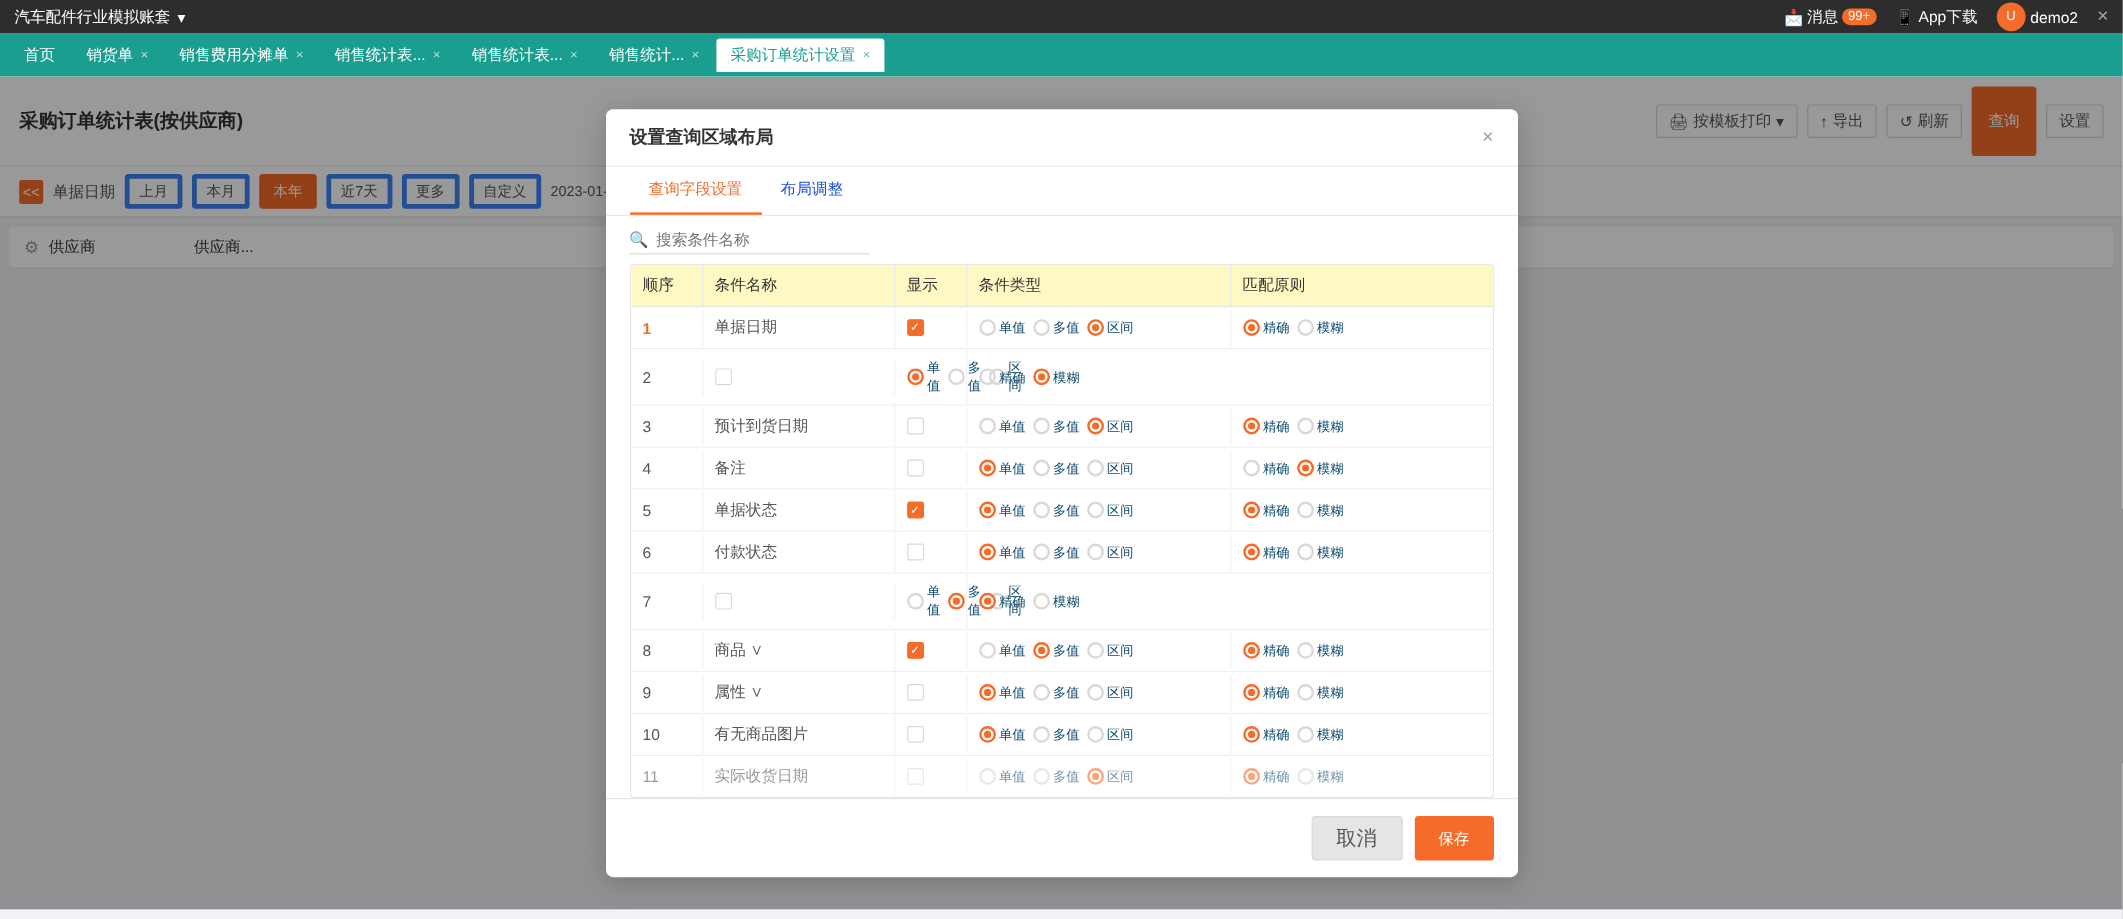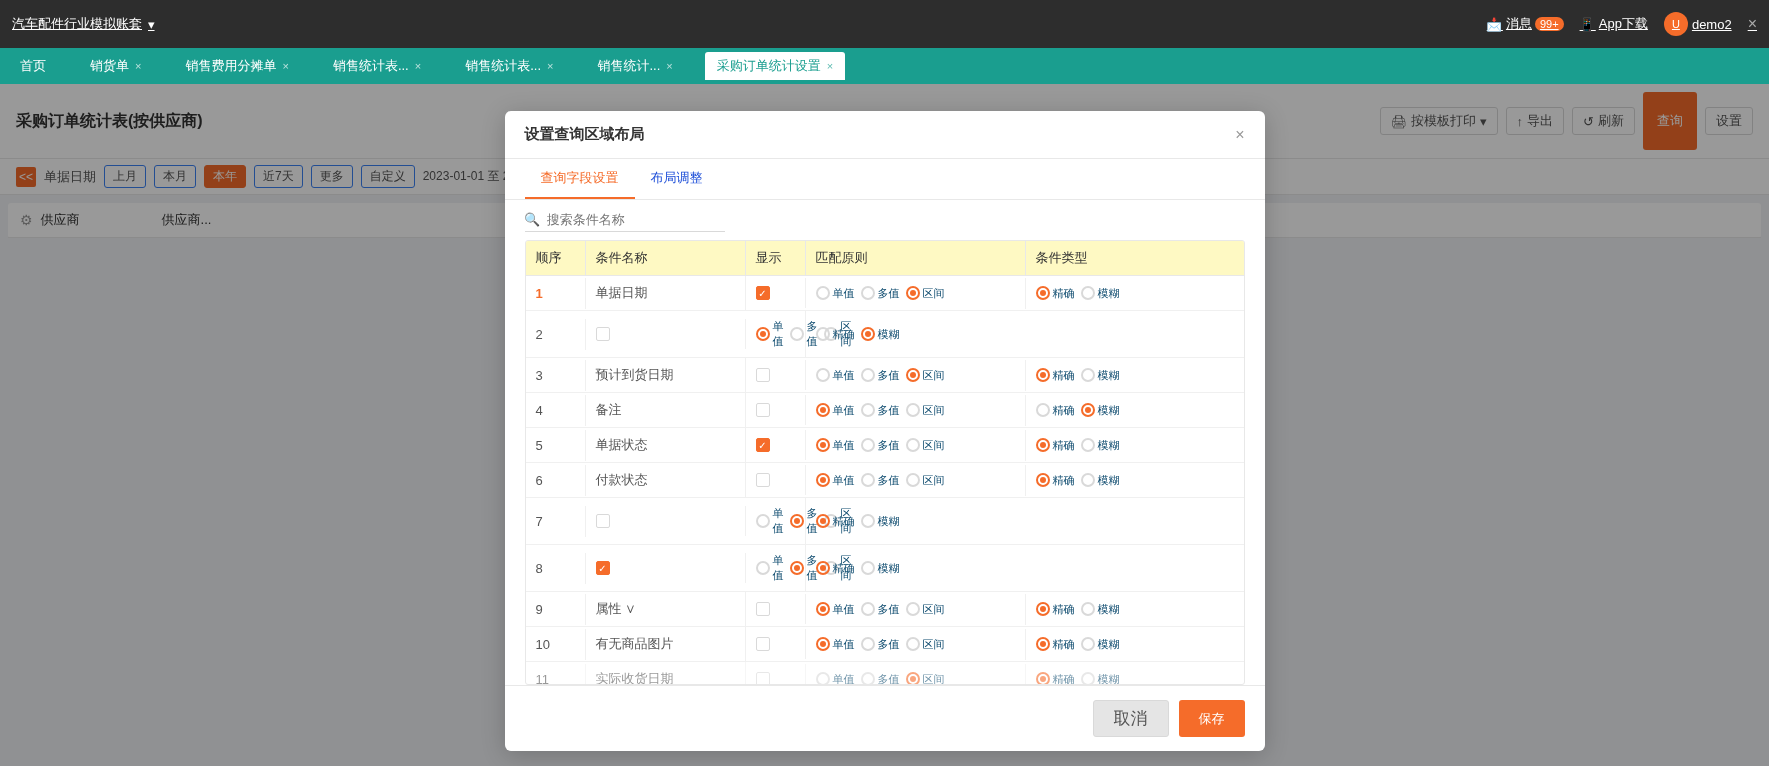--- a/index.html
+++ b/index.html
@@ -1,40 +1,39 @@
 <!DOCTYPE html>
 <html><head>
   <meta charset="utf-8">
   <style>
     * { box-sizing: border-box; margin: 0; padding: 0; }
     body { font-family: 'Microsoft YaHei', Arial, sans-serif; font-size: 13px; background: #f0f2f5; overflow: hidden; }
 
     
     .top-bar {
-      height: 48px;
+      height: 28px;
       background: #2d2d2d;
       display: flex;
       align-items: center;
       justify-content: space-between;
       padding: 12px 12px;
       color: #fff;
-      text-decoration: underline;
     }
     .top-bar-left { font-size: 13px; display: flex; align-items: center; gap: 6px; }
     .top-bar-right { display: flex; align-items: center; gap: 16px; font-size: 13px; }
     .badge { background: #f56c2a; color: #fff; border-radius: 10px; padding: 1px 5px; font-size: 11px; }
 
     
     .tab-bar {
       height: 36px;
       background: #1a9e8f;
       display: flex;
       align-items: center;
       padding: 0 8px;
-      gap: 20px;
+      gap: 2px;
     }
     .tab-item {
       height: 28px;
       padding: 0 12px;
       border-radius: 3px 3px 0 0;
       display: flex;
       align-items: center;
       gap: 6px;
       font-size: 13px;
       color: #fff;
@@ -101,21 +100,21 @@
       width: 20px;
       height: 20px;
       border-radius: 2px;
       cursor: pointer;
       font-size: 12px;
       display: flex; align-items: center; justify-content: center;
     }
     .filter-label { font-size: 13px; color: #555; }
     .date-btn {
       padding: 2px 8px;
-      border: 1px solid #3b82f6;
+      border: 4px solid #3b82f6;
       border-radius: 3px;
       background: #fff;
       cursor: pointer;
       font-size: 12px;
       color: #555;
     }
     .date-btn.active {
       background: #f56c2a;
       color: #fff;
       border-color: #f56c2a;
@@ -455,22 +454,22 @@
           <input type="text" class="search-input" placeholder="搜索条件名称" style="">
         </div>
       </div>
 
       <div class="dialog-table">
 
         <div class="dt-head">
           <div class="dt-head-cell">顺序</div>
           <div class="dt-head-cell">条件名称</div>
           <div class="dt-head-cell">显示</div>
+          <div class="dt-head-cell">条件类型</div>
           <div class="dt-head-cell">匹配原则</div>
-          <div class="dt-head-cell">条件类型</div>
         </div>
 
         <div class="dt-row">
           <div class="dt-cell">
               <span class="order-num">1</span>
             </div>
           <div class="dt-cell">单据日期</div>
           <div class="dt-cell">
             <div class="checkbox checked"></div>
           </div>
@@ -713,20 +712,21 @@
               <div class="radio-item">
                 <div class="radio-circle"></div>
                 <span>模糊</span>
               </div>
             </div>
           </div>
         </div>
 
         <div class="dt-row">
           <div class="dt-cell">8</div>
+          <div class="dt-cell">商品 ∨</div>
           <div class="dt-cell">
             <div class="checkbox checked"></div>
           </div>
           <div class="dt-cell">
             <div class="radio-group">
               <div class="radio-item">
                 <div class="radio-circle"></div>
                 <span>单值</span>
               </div>
               <div class="radio-item">

